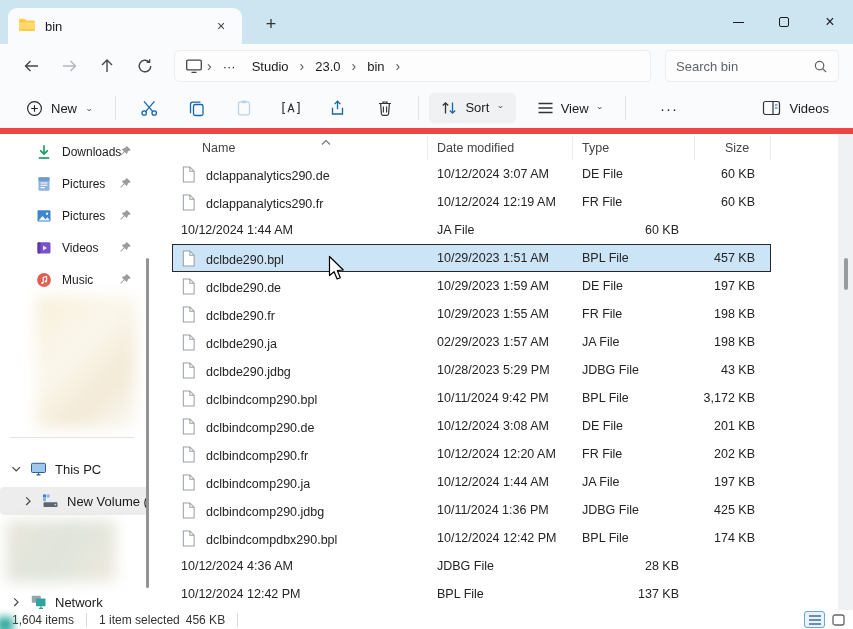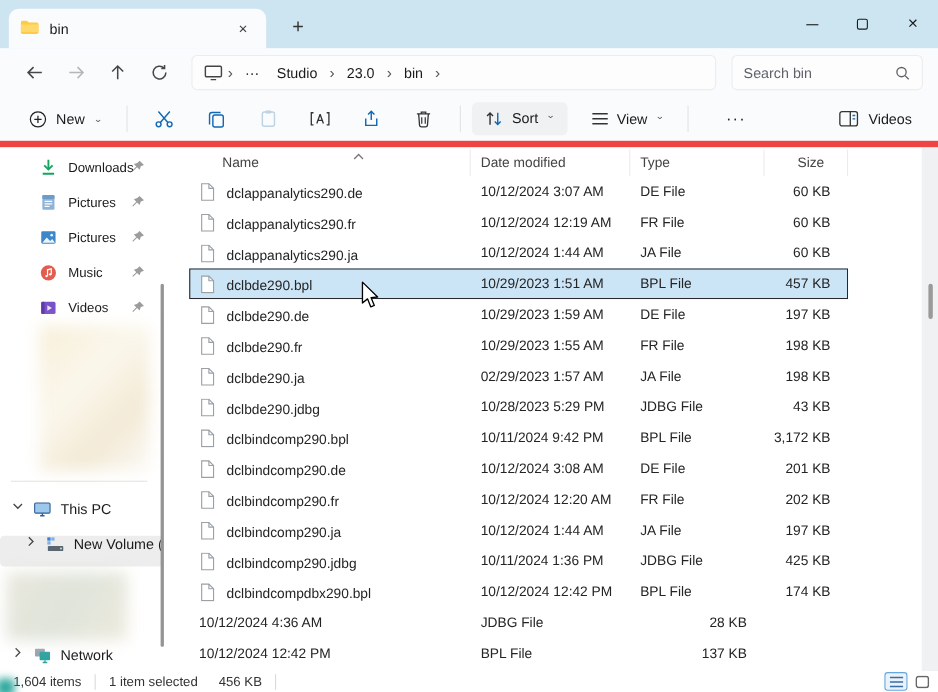--- a/index.html
+++ b/index.html
@@ -37,21 +37,21 @@
   .tb-details{position:absolute;right:14px;display:flex;align-items:center;gap:8px;padding:7px 10px;border-radius:5px}
   
   .sidebar{position:absolute;left:0;top:134px;width:160px;bottom:19px;background:#fff}
   .pinlist{position:absolute;left:0;top:2px;right:0}
   .prow{height:32px;display:flex;align-items:center;padding-left:36px;gap:10px;position:relative}
   .prow .plabel{font-size:12px;color:#1b1b1b}
   .prow .pin{position:absolute;right:28px;top:9px;opacity:.85}
   .blur1{position:absolute;left:36px;top:162px;width:100px;height:132px;border-radius:4px;background:linear-gradient(135deg,#f7efd9 0%,#fbf7ec 40%,#f3ead6 70%,#fbfaf6 100%);filter:blur(7px)}
   .blur2{position:absolute;left:6px;top:386px;width:110px;height:62px;border-radius:4px;background:linear-gradient(120deg,#e9e7dd 0%,#dfe4da 50%,#eeeade 100%);filter:blur(7px)}
   .side-sep{position:absolute;left:10px;top:303px;width:124px;height:1px;background:#e4e4e4}
-  .trow{position:absolute;left:0;width:148px;height:28px;display:flex;gap:8px;padding-left:10px}
+  .trow{position:absolute;left:0;width:148px;height:28px;display:flex;align-items:center;gap:8px;padding-left:10px}
   .trow .tchev{width:12px;display:flex;justify-content:center}
   .trow .tlabel{font-size:13px;white-space:nowrap;overflow:hidden}
   .trow.t0{top:321px}
   .trow.t1{top:353px;padding-left:22px;background:#ededed;border-radius:4px}
   .trow.t2{top:454px}
   .side-scroll{position:absolute;right:11px;top:124px;width:3px;height:330px;background:#949494;border-radius:2px}
   
   .main{position:absolute;left:160px;top:134px;right:15px;bottom:19px;background:#fff}
   .lheader{position:absolute;left:12px;top:2px;right:0;height:24px;display:grid;grid-template-columns:256px 145px 122px 76px 1fr;align-items:center;color:#444;font-size:12.5px}
   .hcell{height:100%;display:flex;align-items:center;padding-left:30px;border-right:1px solid #ebebeb}
@@ -65,21 +65,21 @@
   .frow .ncell{display:flex;align-items:flex-end;gap:10px;padding-left:9px;overflow:hidden;white-space:nowrap}
   .frow .dcell,.frow .tcell{padding-left:9px;white-space:nowrap}
   .frow .scell{text-align:right;padding-right:16px;white-space:nowrap}
   .frow.sel{background:#cbe4f6;box-shadow:inset 0 0 0 1px #26262b}
   
   .vtrack{position:absolute;right:0;top:134px;bottom:19px;width:15px;background:#f0f1f3}
   .vthumb{position:absolute;left:6px;top:124px;width:4px;height:32px;background:#9a9a9a;border-radius:2px}
   
   .statusbar{position:absolute;left:0;bottom:0;right:0;height:19px;background:#fff;display:flex;align-items:center;padding-left:12px;font-size:12px;color:#333}
   .st-seg{padding-right:12px;margin-right:12px;border-right:1px solid #d9d9d9;white-space:nowrap}
-  .st-size{margin-left:19px}
+  .st-size{margin-left:6px}
   .st-views{position:absolute;right:4px;bottom:1px;display:flex;gap:3px}
   .st-viewbtn{width:21px;height:17px;display:flex;align-items:center;justify-content:center;border-radius:3px;border:1px solid transparent}
   .st-viewbtn.active{border-color:#67a7dd;background:#eaf3fb}
   .corner-blur{position:absolute;left:-3px;bottom:-4px;width:16px;height:16px;background:#2aa79b;border-radius:3px;filter:blur(4px)}
   .cursor{position:absolute;left:328px;top:255px;z-index:50;pointer-events:none}
 </style>
 </head>
 <body>
 
 <div class="tabbar">
@@ -275,40 +275,40 @@
           </svg>
         </span>
         <span class="plabel">Pictures</span>
         <span class="pin"><svg width="13" height="13" viewBox="0 0 13 13">
             <path d="M7.9 1.1l4 4-2.9 1.1-1.1 3.1-2.3-2.2L2 10.7l-.7-.7 3.6-3.6L2.7 4.2l3.1-1.1z" fill="#8b8b8b"></path>
           </svg></span>
       </div>
       <div class="prow">
         <span style="display:flex">
           <svg width="16" height="16" viewBox="0 0 16 16">
+            <rect x="1.5" y="2.3" width="13" height="11.2" rx="1.5" fill="#7a52c7"></rect>
+            <rect x="1.5" y="2.3" width="3" height="11.2" rx="1" fill="#5f3aa8"></rect>
+            <path d="M7 5.4v5l4.2-2.5z" fill="#e9e2f8"></path>
+          </svg>
+        </span>
+        <span class="plabel">Videos</span>
+        <span class="pin"><svg width="13" height="13" viewBox="0 0 13 13">
+            <path d="M7.9 1.1l4 4-2.9 1.1-1.1 3.1-2.3-2.2L2 10.7l-.7-.7 3.6-3.6L2.7 4.2l3.1-1.1z" fill="#8b8b8b"></path>
+          </svg></span>
+      </div>
+      <div class="prow">
+        <span style="display:flex">
+          <svg width="16" height="16" viewBox="0 0 16 16">
             <circle cx="8" cy="8" r="6.9" fill="#e25d50"></circle>
             <path d="M7.2 11V5.3l3.4-.9v5" stroke="#fff" stroke-width="1.1" fill="none"></path>
             <circle cx="6.3" cy="11" r="1.1" fill="#fff"></circle>
             <circle cx="9.7" cy="9.4" r="1.1" fill="#fff"></circle>
           </svg>
         </span>
         <span class="plabel">Music</span>
-        <span class="pin"><svg width="13" height="13" viewBox="0 0 13 13">
-            <path d="M7.9 1.1l4 4-2.9 1.1-1.1 3.1-2.3-2.2L2 10.7l-.7-.7 3.6-3.6L2.7 4.2l3.1-1.1z" fill="#8b8b8b"></path>
-          </svg></span>
-      </div>
-      <div class="prow">
-        <span style="display:flex">
-          <svg width="16" height="16" viewBox="0 0 16 16">
-            <rect x="1.5" y="2.3" width="13" height="11.2" rx="1.5" fill="#7a52c7"></rect>
-            <rect x="1.5" y="2.3" width="3" height="11.2" rx="1" fill="#5f3aa8"></rect>
-            <path d="M7 5.4v5l4.2-2.5z" fill="#e9e2f8"></path>
-          </svg>
-        </span>
-        <span class="plabel">Videos</span>
         <span class="pin"><svg width="13" height="13" viewBox="0 0 13 13">
             <path d="M7.9 1.1l4 4-2.9 1.1-1.1 3.1-2.3-2.2L2 10.7l-.7-.7 3.6-3.6L2.7 4.2l3.1-1.1z" fill="#8b8b8b"></path>
           </svg></span>
       </div>
     </div>
   <div class="blur1"></div>
   <div class="side-sep"></div>
   <div id="tree-items">
       <div class="trow t0">
         <span class="tchev">
@@ -403,29 +403,20 @@
               <path d="M9.5 1v4.5H14" fill="none" stroke="#9aa0a6" stroke-width="1.1"></path>
             </svg>
           </span>
           <span>dclappanalytics290.fr</span>
         </span>
         <span class="dcell">10/12/2024 12:19 AM</span>
         <span class="tcell">FR File</span>
         <span class="scell">60 KB</span>
       </div>
       <div class="frow">
-        <span class="ncell">
-          <span style="display:flex">
-            <svg width="15" height="17" viewBox="0 0 16 18">
-              <path d="M2.5 1h7L14 5.5V17H2.5z" fill="#fff" stroke="#9aa0a6" stroke-width="1.1"></path>
-              <path d="M9.5 1v4.5H14" fill="none" stroke="#9aa0a6" stroke-width="1.1"></path>
-            </svg>
-          </span>
-          <span>dclappanalytics290.ja</span>
-        </span>
         <span class="dcell">10/12/2024 1:44 AM</span>
         <span class="tcell">JA File</span>
         <span class="scell">60 KB</span>
       </div>
       <div class="frow sel">
         <span class="ncell">
           <span style="display:flex">
             <svg width="15" height="17" viewBox="0 0 16 18">
               <path d="M2.5 1h7L14 5.5V17H2.5z" fill="#fff" stroke="#9aa0a6" stroke-width="1.1"></path>
               <path d="M9.5 1v4.5H14" fill="none" stroke="#9aa0a6" stroke-width="1.1"></path>

